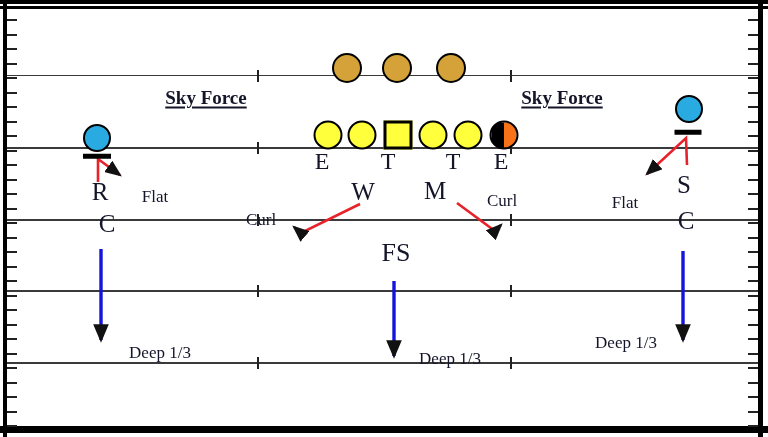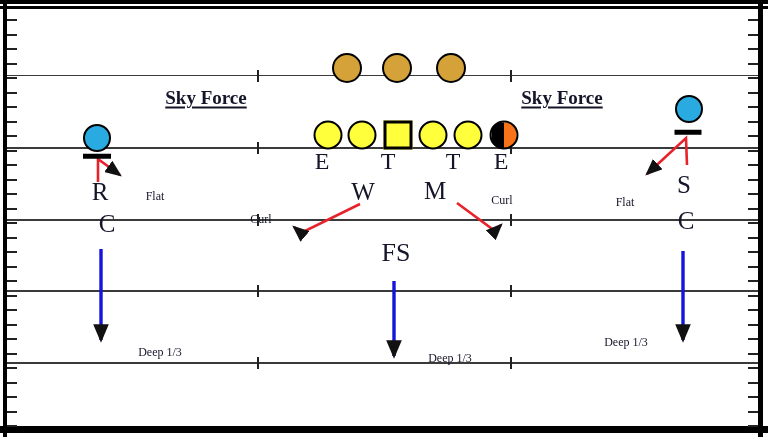--- a/index.html
+++ b/index.html
@@ -21,21 +21,21 @@
   .oline{width:29px;height:29px;background:var(--yellow-player,#ffff3b);}
   .sq{width:29px;height:29px;background:var(--yellow-player,#ffff3b);border:3px solid #000;}
   .split{width:29px;height:29px;background:linear-gradient(90deg,#000 0 50%,var(--orange-half,#f87217) 50% 100%);}
   .wr{width:28px;height:28px;background:var(--blue-player,#29abe2);}
   .bar{height:4.5px;background:#000;transform:translate(-50%,-50%);}
   
   .lbl{transform:translate(-50%,-50%);white-space:nowrap;line-height:1;}
   .pos{font-size:25px;}
   .dl{font-size:24px;}
   .fs{font-size:26px;}
-  .zone{font-size:12px;}
+  .zone{font-size:17px;}
   .sky{font-size:19px;font-weight:bold;text-decoration:underline;text-decoration-thickness:2px;text-underline-offset:3px;}
   svg.routes{position:absolute;left:0;top:0;width:768px;height:437px;pointer-events:none;}
   .red-route{stroke:var(--route-red,#e8222a);stroke-width:2.6;fill:none;}
   .blue-route{stroke:var(--drop-blue,#1414dd);stroke-width:3.4;fill:none;}
 </style>
 </head>
 <body>
 
 <div id="stage">
 

